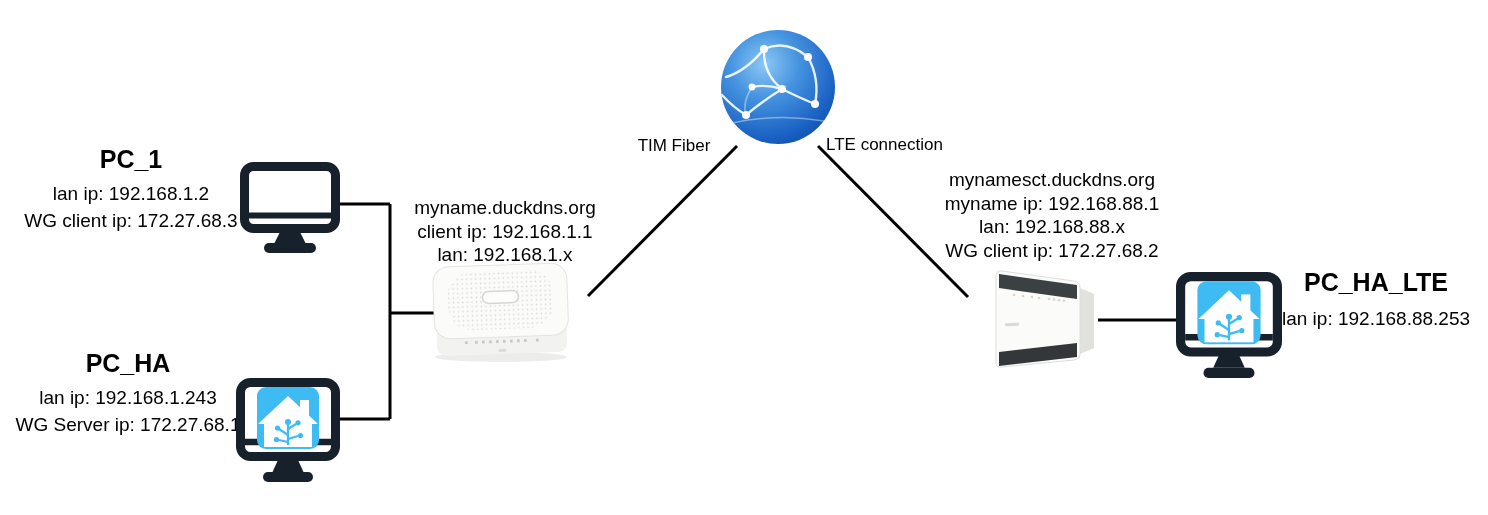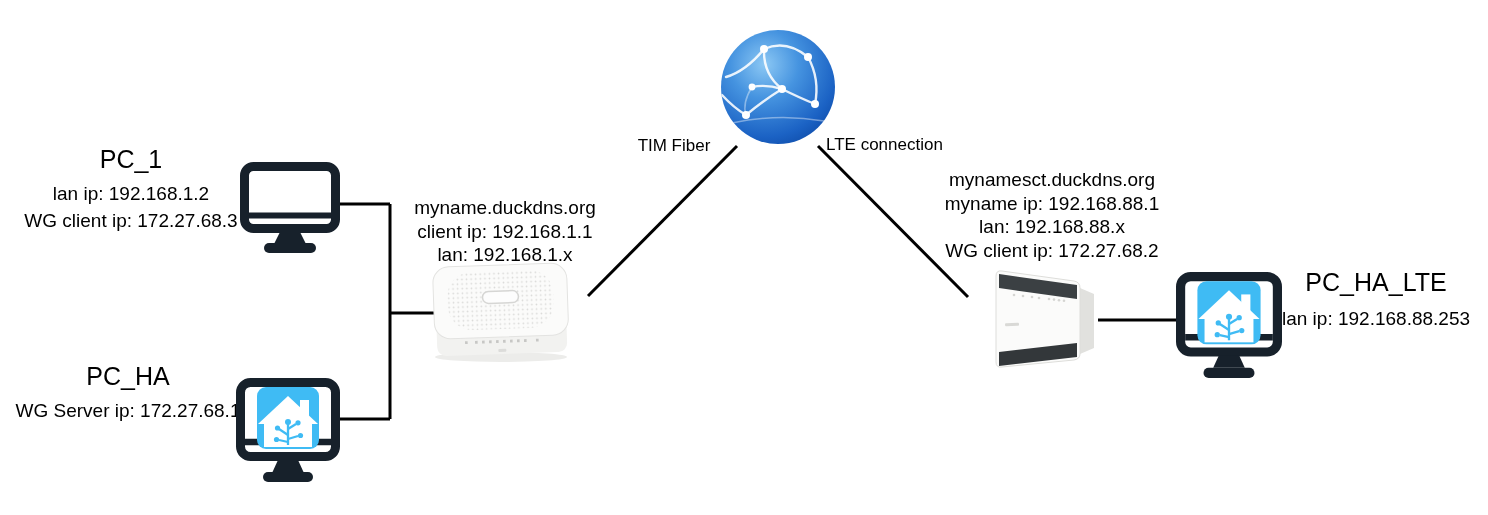--- a/index.html
+++ b/index.html
@@ -7,21 +7,21 @@
     position:relative;
     width:1488px;height:515px;
     background:var(--background,#fff);
     font-family:"Liberation Sans", sans-serif;
     color:var(--text,#000);
     overflow:hidden;
   }
   .wires{position:absolute;left:0;top:0;pointer-events:none;}
   .abs{position:absolute;}
   .label-block{position:absolute;text-align:center;}
-  .node-title{font-size:25px;line-height:30px;font-weight:400;margin-bottom:6px;white-space:nowrap;}
+  .node-title{font-size:25px;line-height:30px;font-weight:700;margin-bottom:6px;white-space:nowrap;}
   .node-info{font-size:19px;line-height:27px;white-space:nowrap;}
   .label-tight .node-info{line-height:23.5px;}
   .link-label{position:absolute;font-size:17px;white-space:nowrap;}
 </style>
 </head>
 <body>
 
 <div class="canvas">
 
   <svg class="wires" width="1488" height="515" viewBox="0 0 1488 515">
@@ -78,22 +78,23 @@
     <div class="node-info">lan ip: 192.168.1.2</div>
     <div class="node-info">WG client ip: 172.27.68.3</div>
   </div>
   <svg class="abs" style="left:240px;top:162px" width="100" height="92" viewBox="0 0 100 92">
     <rect x="4.5" y="4.5" width="91" height="62" rx="9" fill="#fff" style="stroke:var(--monitor,#17212b)" stroke-width="9"></rect>
     <line x1="9" y1="53.5" x2="91" y2="53.5" style="stroke:var(--monitor,#17212b)" stroke-width="6"></line>
     <polygon points="40,70 60,70 65.5,81 34.5,81" style="fill:var(--monitor,#17212b)"></polygon>
     <rect x="24" y="81" width="52" height="10" rx="5" style="fill:var(--monitor,#17212b)"></rect>
   </svg>
 
-  <div class="label-block" style="left:8px;top:361px;width:240px">
+  <div class="label-block" style="left:8px;top:348px;width:240px">
     <div class="node-title">PC_HA</div>
+    <div class="node-info">lan ip: 192.168.1.243</div>
     <div class="node-info">WG Server ip: 172.27.68.1</div>
   </div>
   <svg class="abs" style="left:236px;top:378px" width="104" height="104" viewBox="0 0 104 104">
     <rect x="4.5" y="4.5" width="95" height="74" rx="10" fill="#fff" style="stroke:var(--monitor,#17212b)" stroke-width="9"></rect>
     <line x1="9" y1="64" x2="95" y2="64" style="stroke:var(--monitor,#17212b)" stroke-width="6.5"></line>
     <g>
       <rect x="21" y="9" width="62" height="62" rx="9" style="fill:var(--ha-blue,#3fbbf4)"></rect>
       <rect x="64" y="22" width="9" height="20" fill="#fff"></rect>
       <polygon points="52,18 82,46 22,46" fill="#fff"></polygon>
       <rect x="28" y="44" width="48" height="25" fill="#fff"></rect>

